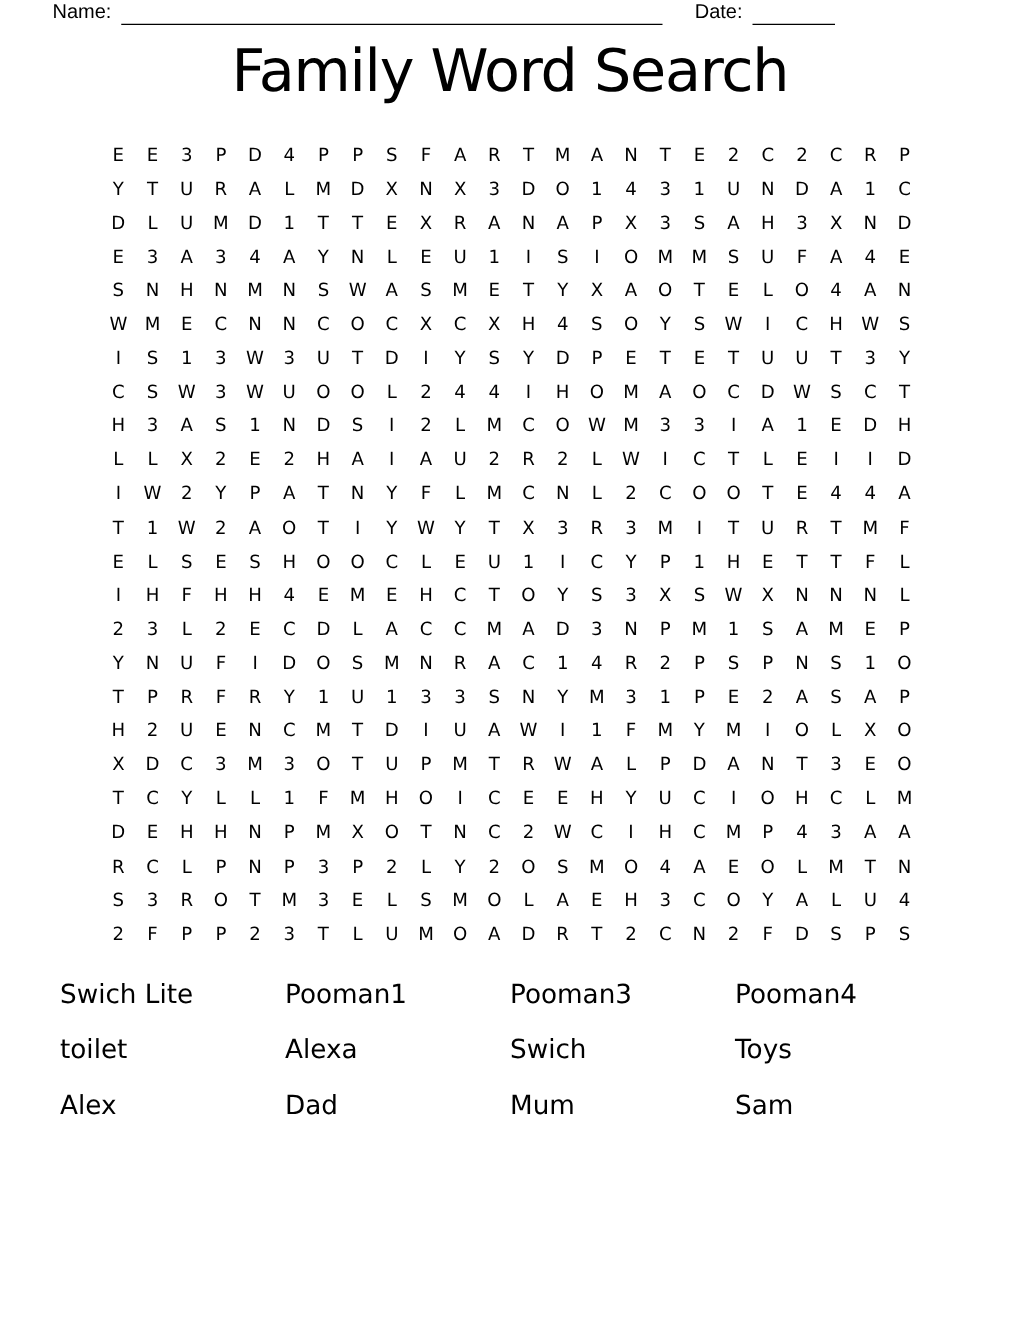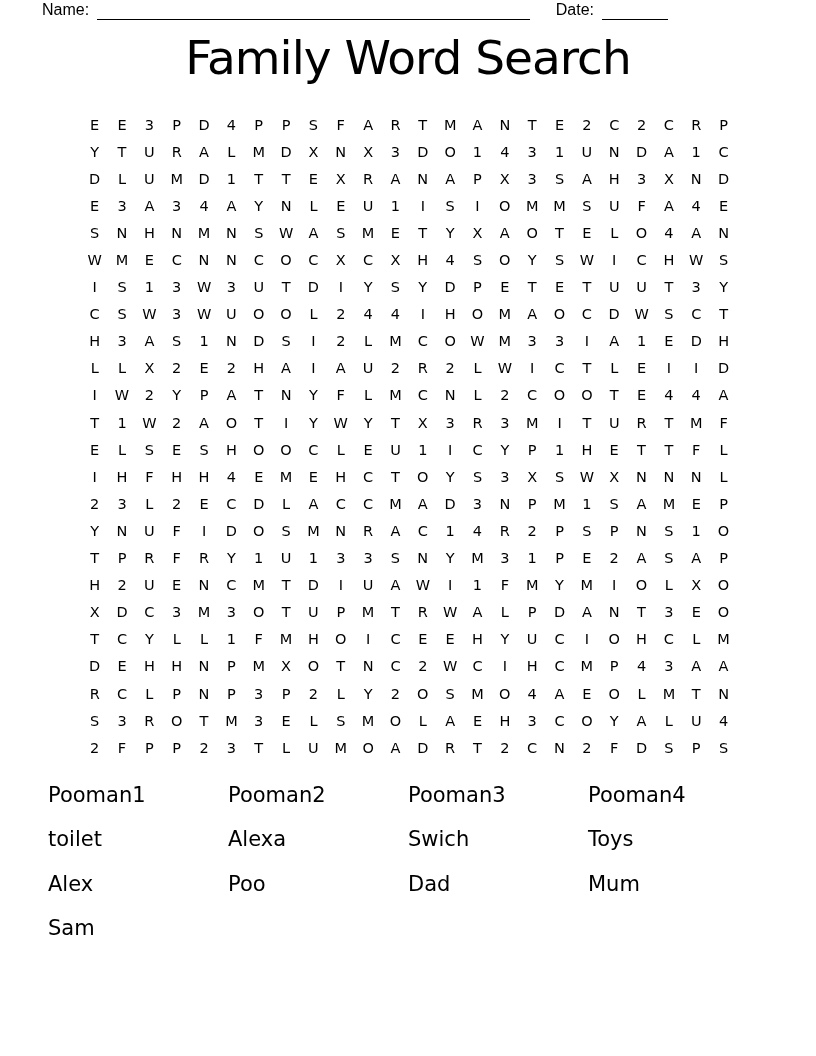--- a/index.html
+++ b/index.html
@@ -687,28 +687,27 @@
       <span class="cell">N</span>
       <span class="cell">2</span>
       <span class="cell">F</span>
       <span class="cell">D</span>
       <span class="cell">S</span>
       <span class="cell">P</span>
       <span class="cell">S</span>
     </div>
 
   <div class="words" id="word-list">
+      <div class="word">Swich Lite</div>
       <div class="word">Pooman1</div>
-      <div class="word">Pooman2</div>
       <div class="word">Pooman3</div>
       <div class="word">Pooman4</div>
       <div class="word">toilet</div>
       <div class="word">Alexa</div>
       <div class="word">Swich</div>
       <div class="word">Toys</div>
       <div class="word">Alex</div>
-      <div class="word">Poo</div>
       <div class="word">Dad</div>
       <div class="word">Mum</div>
       <div class="word">Sam</div>
     </div>
 
 </div>
 
 </body></html>

